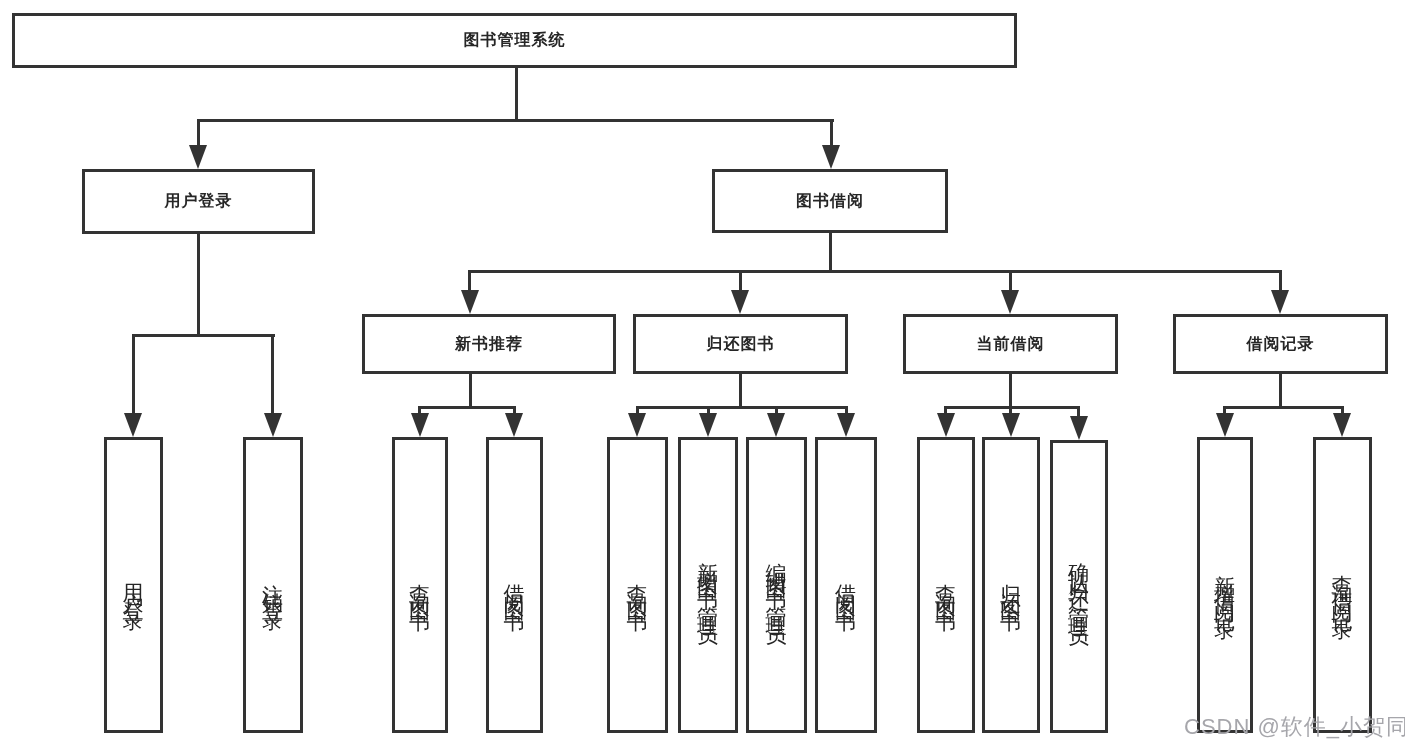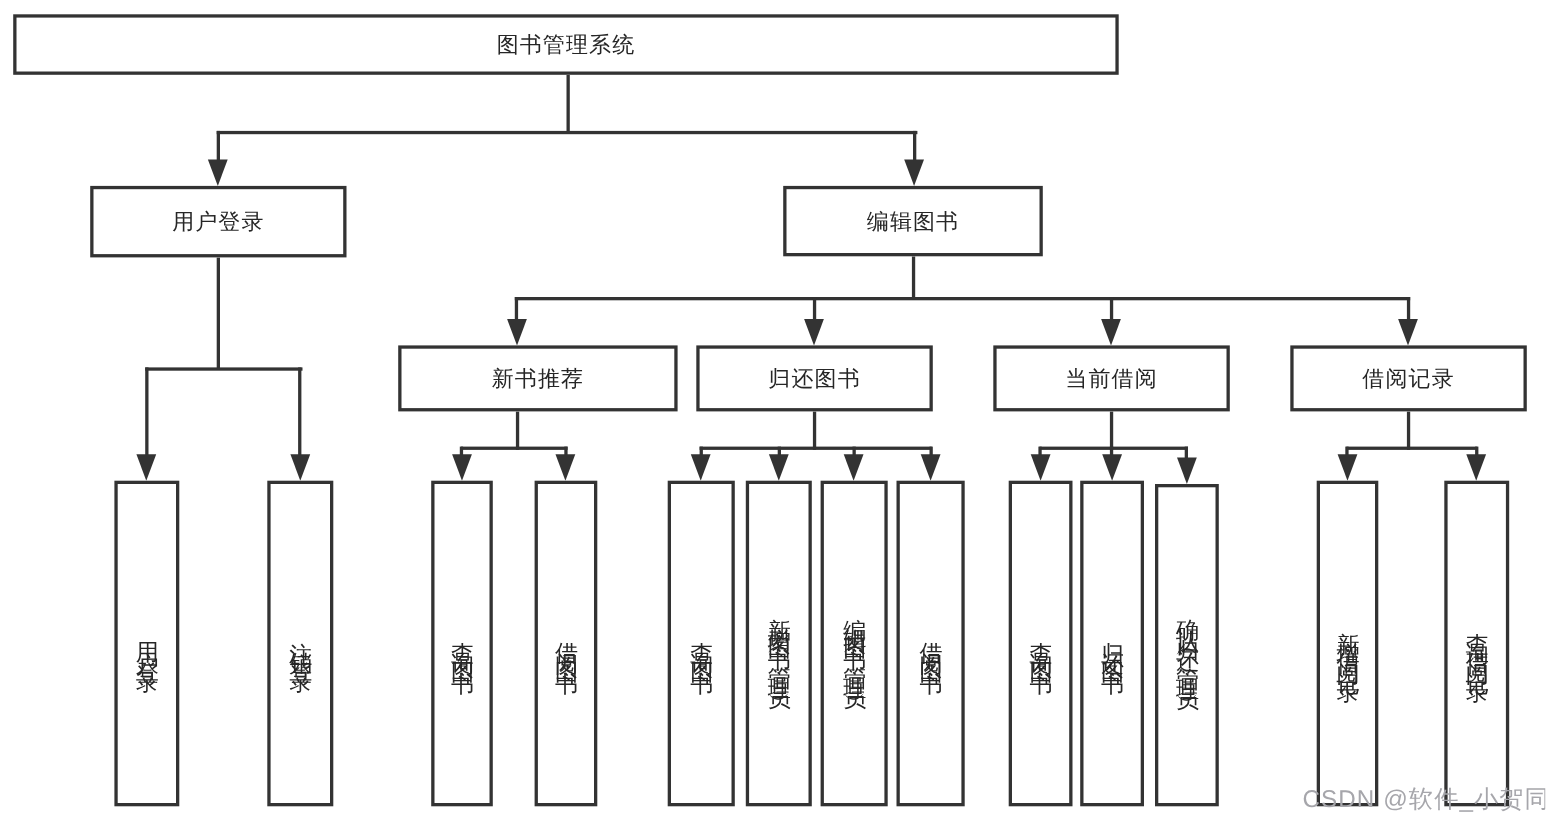--- a/index.html
+++ b/index.html
@@ -15,22 +15,23 @@
     background:#ffffff;
     border:3px solid #333333;
     box-sizing:border-box;
     display:flex;
     align-items:center;
     justify-content:center;
     color:#262626;
     z-index:2;
   }
   .node.h{
-    font-size:20px;
+    font-size:16px;
     letter-spacing:1px;
+    font-weight:bold;
   }
   .node.v{
     writing-mode:vertical-rl;
     text-orientation:mixed;
     font-size:21px;
     letter-spacing:9px;
     line-height:1;
   }
   .vl{position:absolute;width:3px;background:#333333;z-index:1;}
   .hl{position:absolute;height:3px;background:#333333;z-index:1;}
@@ -53,21 +54,21 @@
 </style>
 </head>
 <body>
 
 <div class="canvas">
 
   <div class="node h" style="left:12px;top:13px;width:1005px;height:55px">图书管理系统</div>
 
   <div class="node h" style="left:82px;top:169px;width:233px;height:65px">用户登录</div>
 
-  <div class="node h" style="left:712px;top:169px;width:236px;height:64px">编辑图书</div>
+  <div class="node h" style="left:712px;top:169px;width:236px;height:64px">图书借阅</div>
 
   <div class="node h" style="left:362px;top:314px;width:254px;height:60px">新书推荐</div>
 
   <div class="node h" style="left:633px;top:314px;width:215px;height:60px">归还图书</div>
 
   <div class="node h" style="left:1173px;top:314px;width:215px;height:60px">借阅记录</div>
 
   <div class="node h" style="left:903px;top:314px;width:215px;height:60px">当前借阅</div>
 
   <div class="node v" style="left:104px;top:437px;width:59px;height:296px">用户登录</div>

